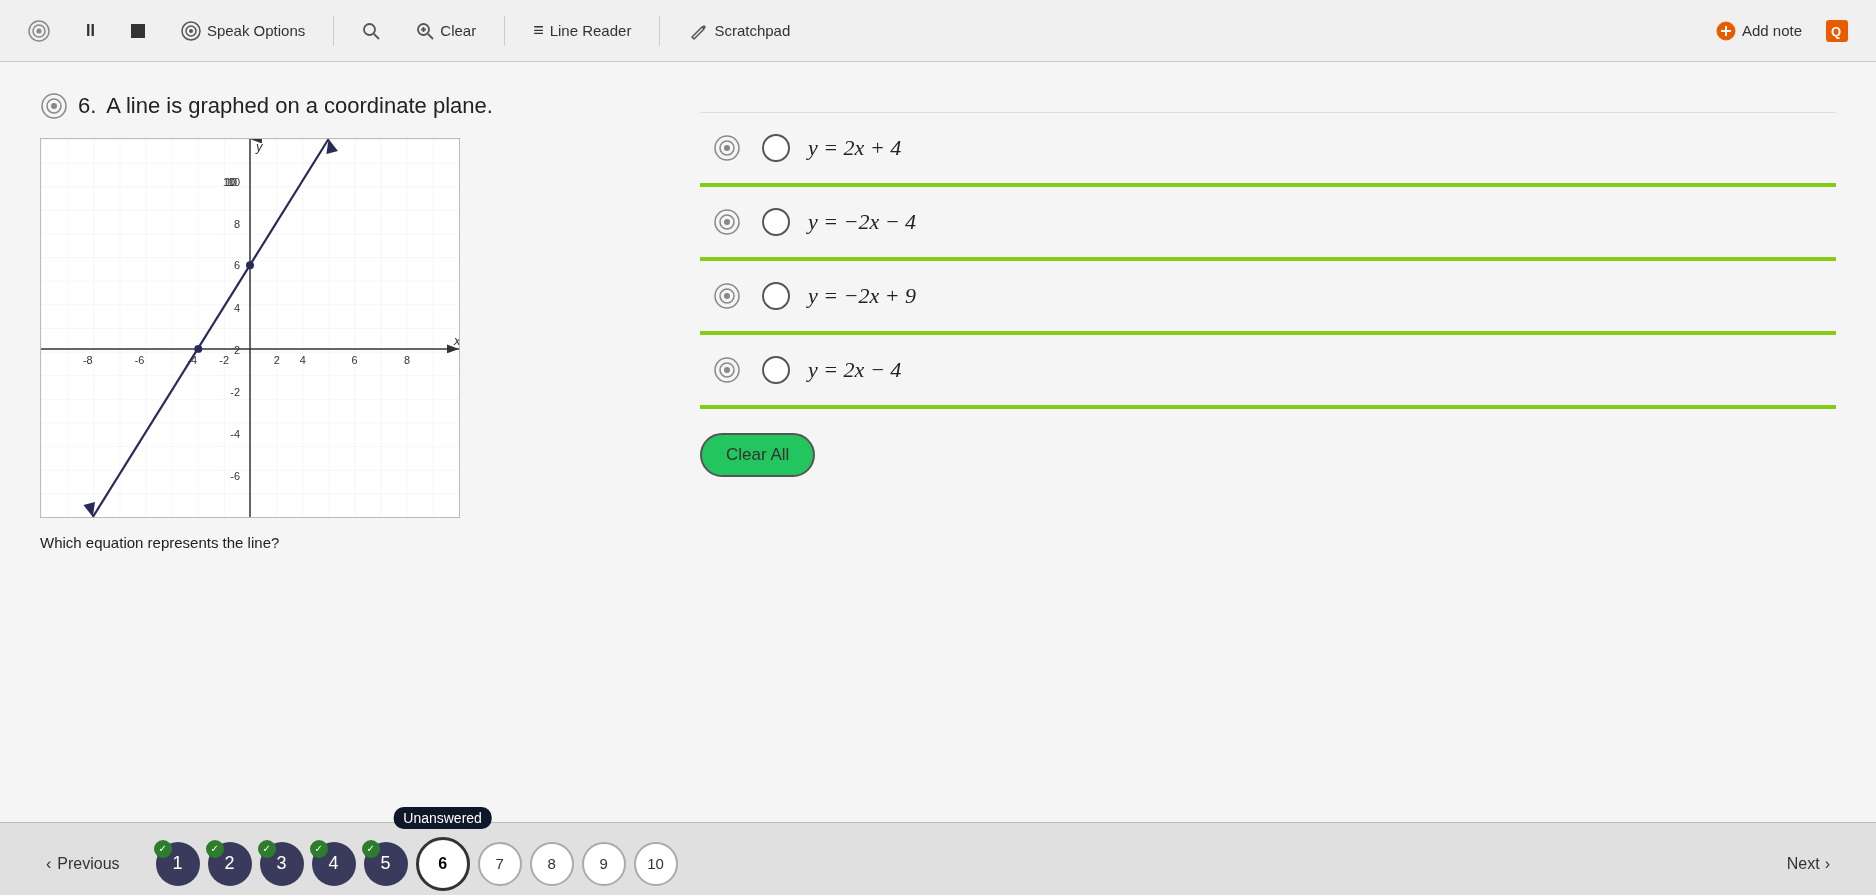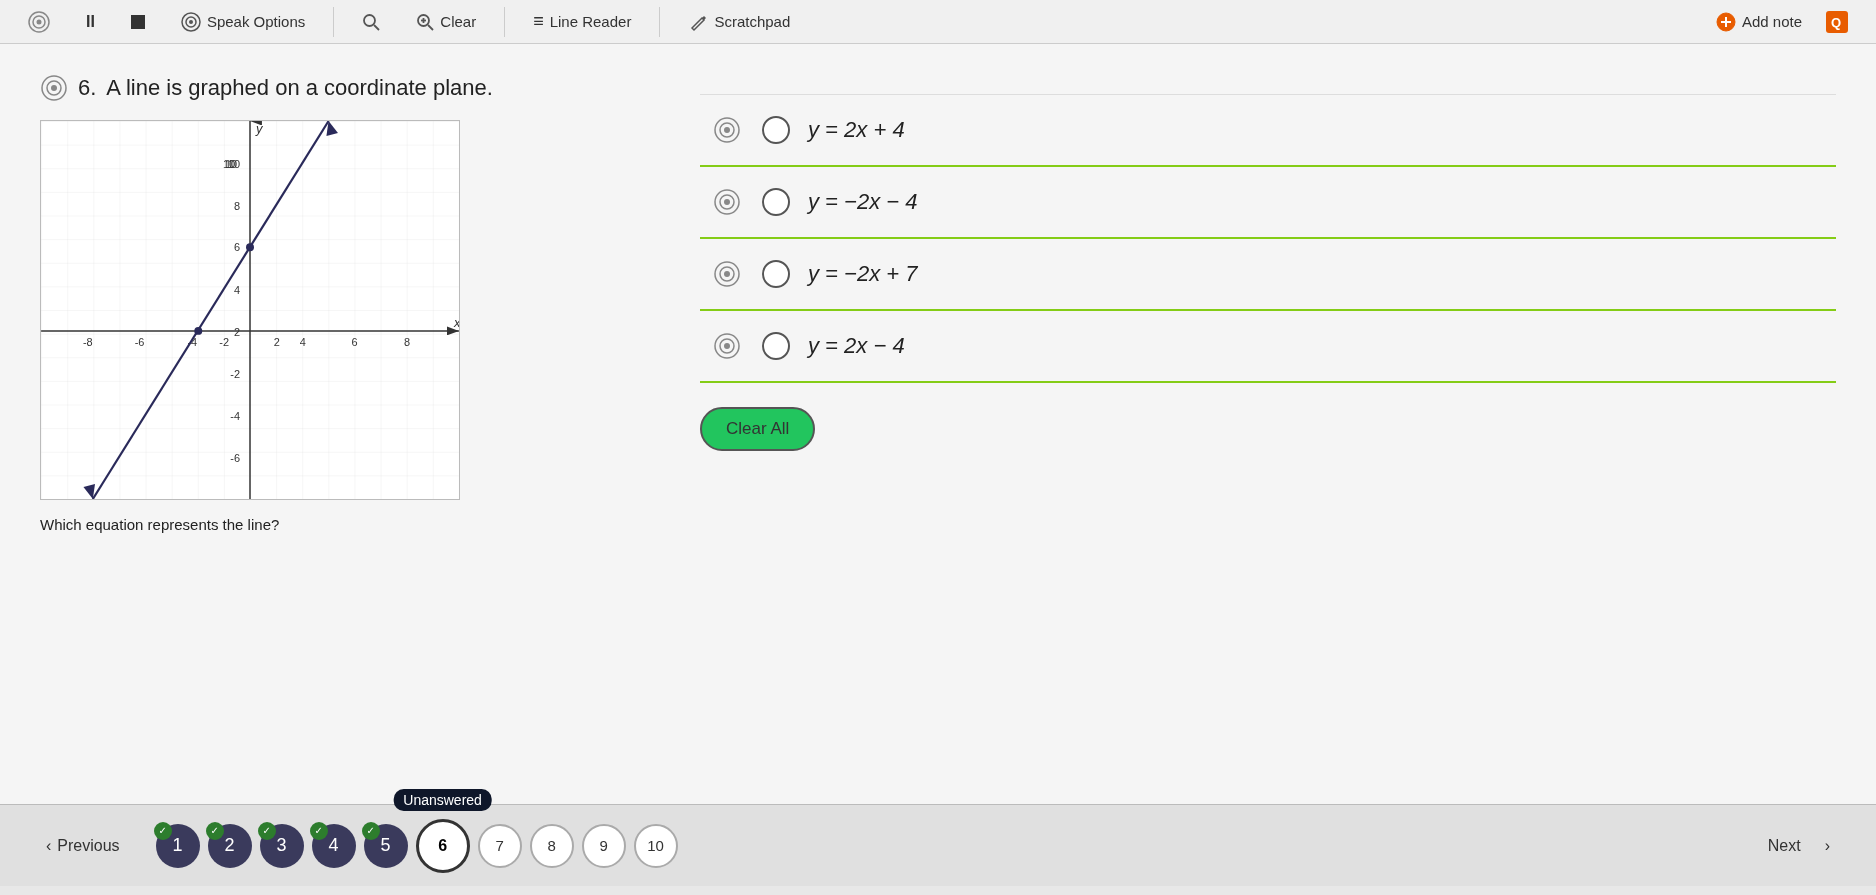--- a/index.html
+++ b/index.html
@@ -12,21 +12,21 @@
     }
 
     
     .toolbar {
       background: #f0f0f0;
       border-bottom: 1px solid #ccc;
       display: flex;
       align-items: center;
       padding: 8px 20px;
       gap: 20px;
-      height: 44px;
+      height: 62px;
     }
     .toolbar-item {
       display: flex;
       align-items: center;
       gap: 6px;
       cursor: pointer;
       font-size: 15px;
       color: #333;
       padding: 4px 8px;
       border-radius: 4px;
@@ -102,22 +102,23 @@
       flex-direction: column;
       gap: 0;
       padding-top: 20px;
     }
 
     .answer-option {
       display: flex;
       align-items: center;
       gap: 18px;
       padding: 18px 10px;
-      border-bottom: 2px solid #84cc16;
-      cursor: pointer;
+      border-bottom: 4px solid #84cc16;
+      cursor: pointer;
+      font-family: Liberation Serif, serif;
     }
     .answer-option:first-child { border-top: 1px solid #ddd; }
 
     .speak-btn {
       display: inline-flex;
       align-items: center;
       justify-content: center;
       width: 34px;
       height: 34px;
       cursor: pointer;
@@ -203,21 +204,21 @@
       font-size: 14px;
       padding: 3px 10px;
       border-radius: 10px;
       white-space: nowrap;
     }
 
     .next-btn {
       margin-left: auto;
       display: flex;
       align-items: center;
-      gap: 24px;
+      gap: 5px;
       font-size: 16px;
       color: #333;
       cursor: pointer;
       padding: 8px 16px;
       border-radius: 4px;
       justify-content: space-between;
     }
 
     
     .check-circle {
@@ -443,21 +444,21 @@
 
     <div class="answer-option">
       <div class="speak-btn">
         <svg width="26" height="26" viewBox="0 0 26 26" fill="none">
           <circle cx="13" cy="13" r="12" stroke="#888" stroke-width="1.5" fill="none"></circle>
           <circle cx="13" cy="13" r="7" stroke="#888" stroke-width="1.5" fill="none"></circle>
           <circle cx="13" cy="13" r="3" fill="#888"></circle>
         </svg>
       </div>
       <div class="radio-btn"></div>
-      <span class="equation-text">y = −2x + 7</span>
+      <span class="equation-text">y = −2x + 9</span>
     </div>
 
     <div class="answer-option">
       <div class="speak-btn">
         <svg width="26" height="26" viewBox="0 0 26 26" fill="none">
           <circle cx="13" cy="13" r="12" stroke="#888" stroke-width="1.5" fill="none"></circle>
           <circle cx="13" cy="13" r="7" stroke="#888" stroke-width="1.5" fill="none"></circle>
           <circle cx="13" cy="13" r="3" fill="#888"></circle>
         </svg>
       </div>

